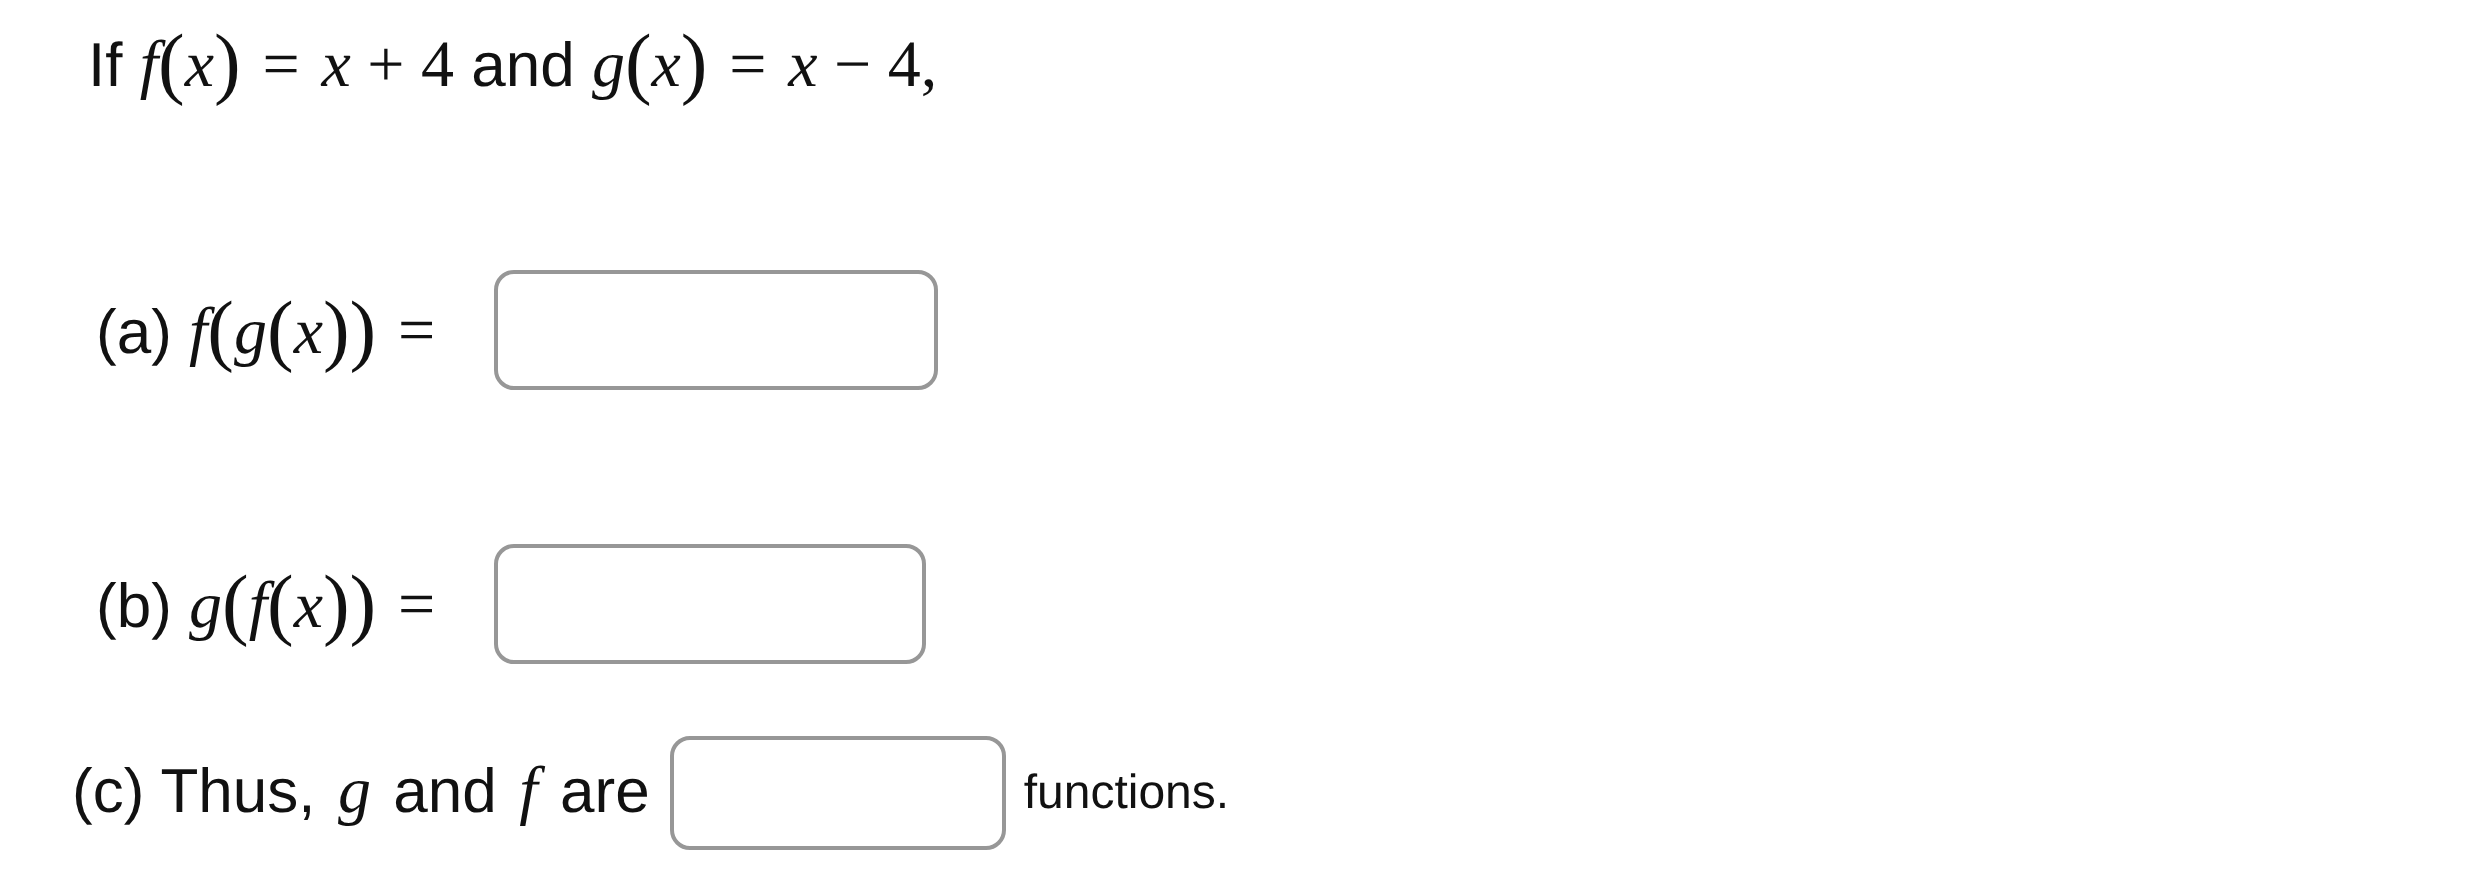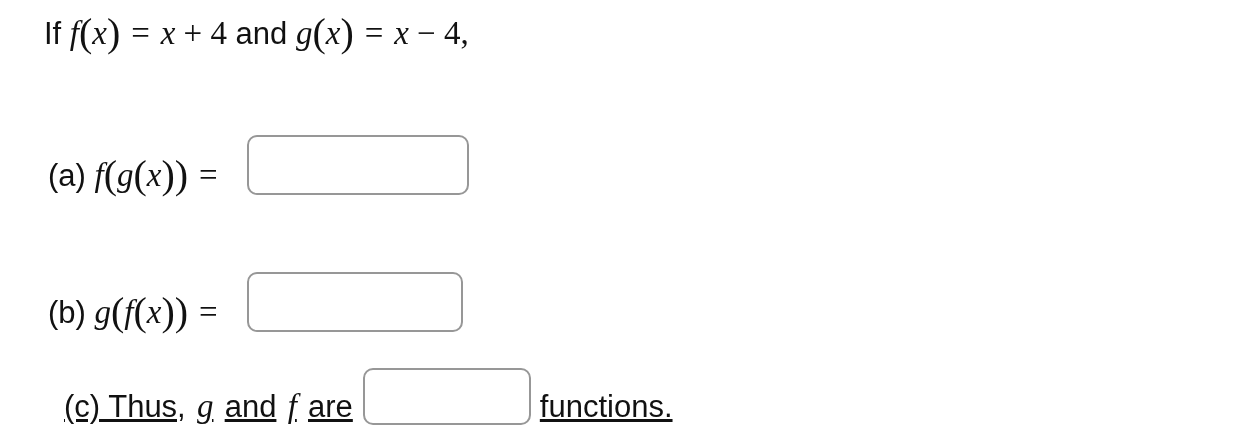--- a/index.html
+++ b/index.html
@@ -22,29 +22,29 @@
     top: 10px;
     font-size: 31px;
     line-height: 46px;
     white-space: pre-wrap;
   }
 
   
   .row {
     position: absolute;
     display: flex;
-    align-items: flex-end;
+    align-items: center;
     white-space: pre-wrap;
   }
   .row-a { left: 48px; top: 135px; height: 60px; }
   .row-b { left: 48px; top: 272px; height: 60px; }
-  .row-c { left: 64px; top: 368px; height: 57px; text-decoration: underline; }
+  .row-c { left: 36px; top: 368px; height: 57px; }
 
   .label { font-size: 31px; }
-  .suffix { font-size: 31px; margin-left: 9px; }
+  .suffix { font-size: 24px; margin-left: 9px; }
 
   
   .seg-mi, .seg-mis, .seg-mo, .seg-mn, .seg-rel, .seg-bin, .seg-pun {
     font-family: "Liberation Serif", "DejaVu Serif", serif;
     font-size: 33px;
   }
   .seg-mi, .seg-mis { font-style: italic; }
   .seg-mis { margin: 0 0.34em; }
   .seg-mo { font-size: 40px; line-height: 1; vertical-align: -0.04em; }
   .seg-rel { margin: 0 0.08em; }

